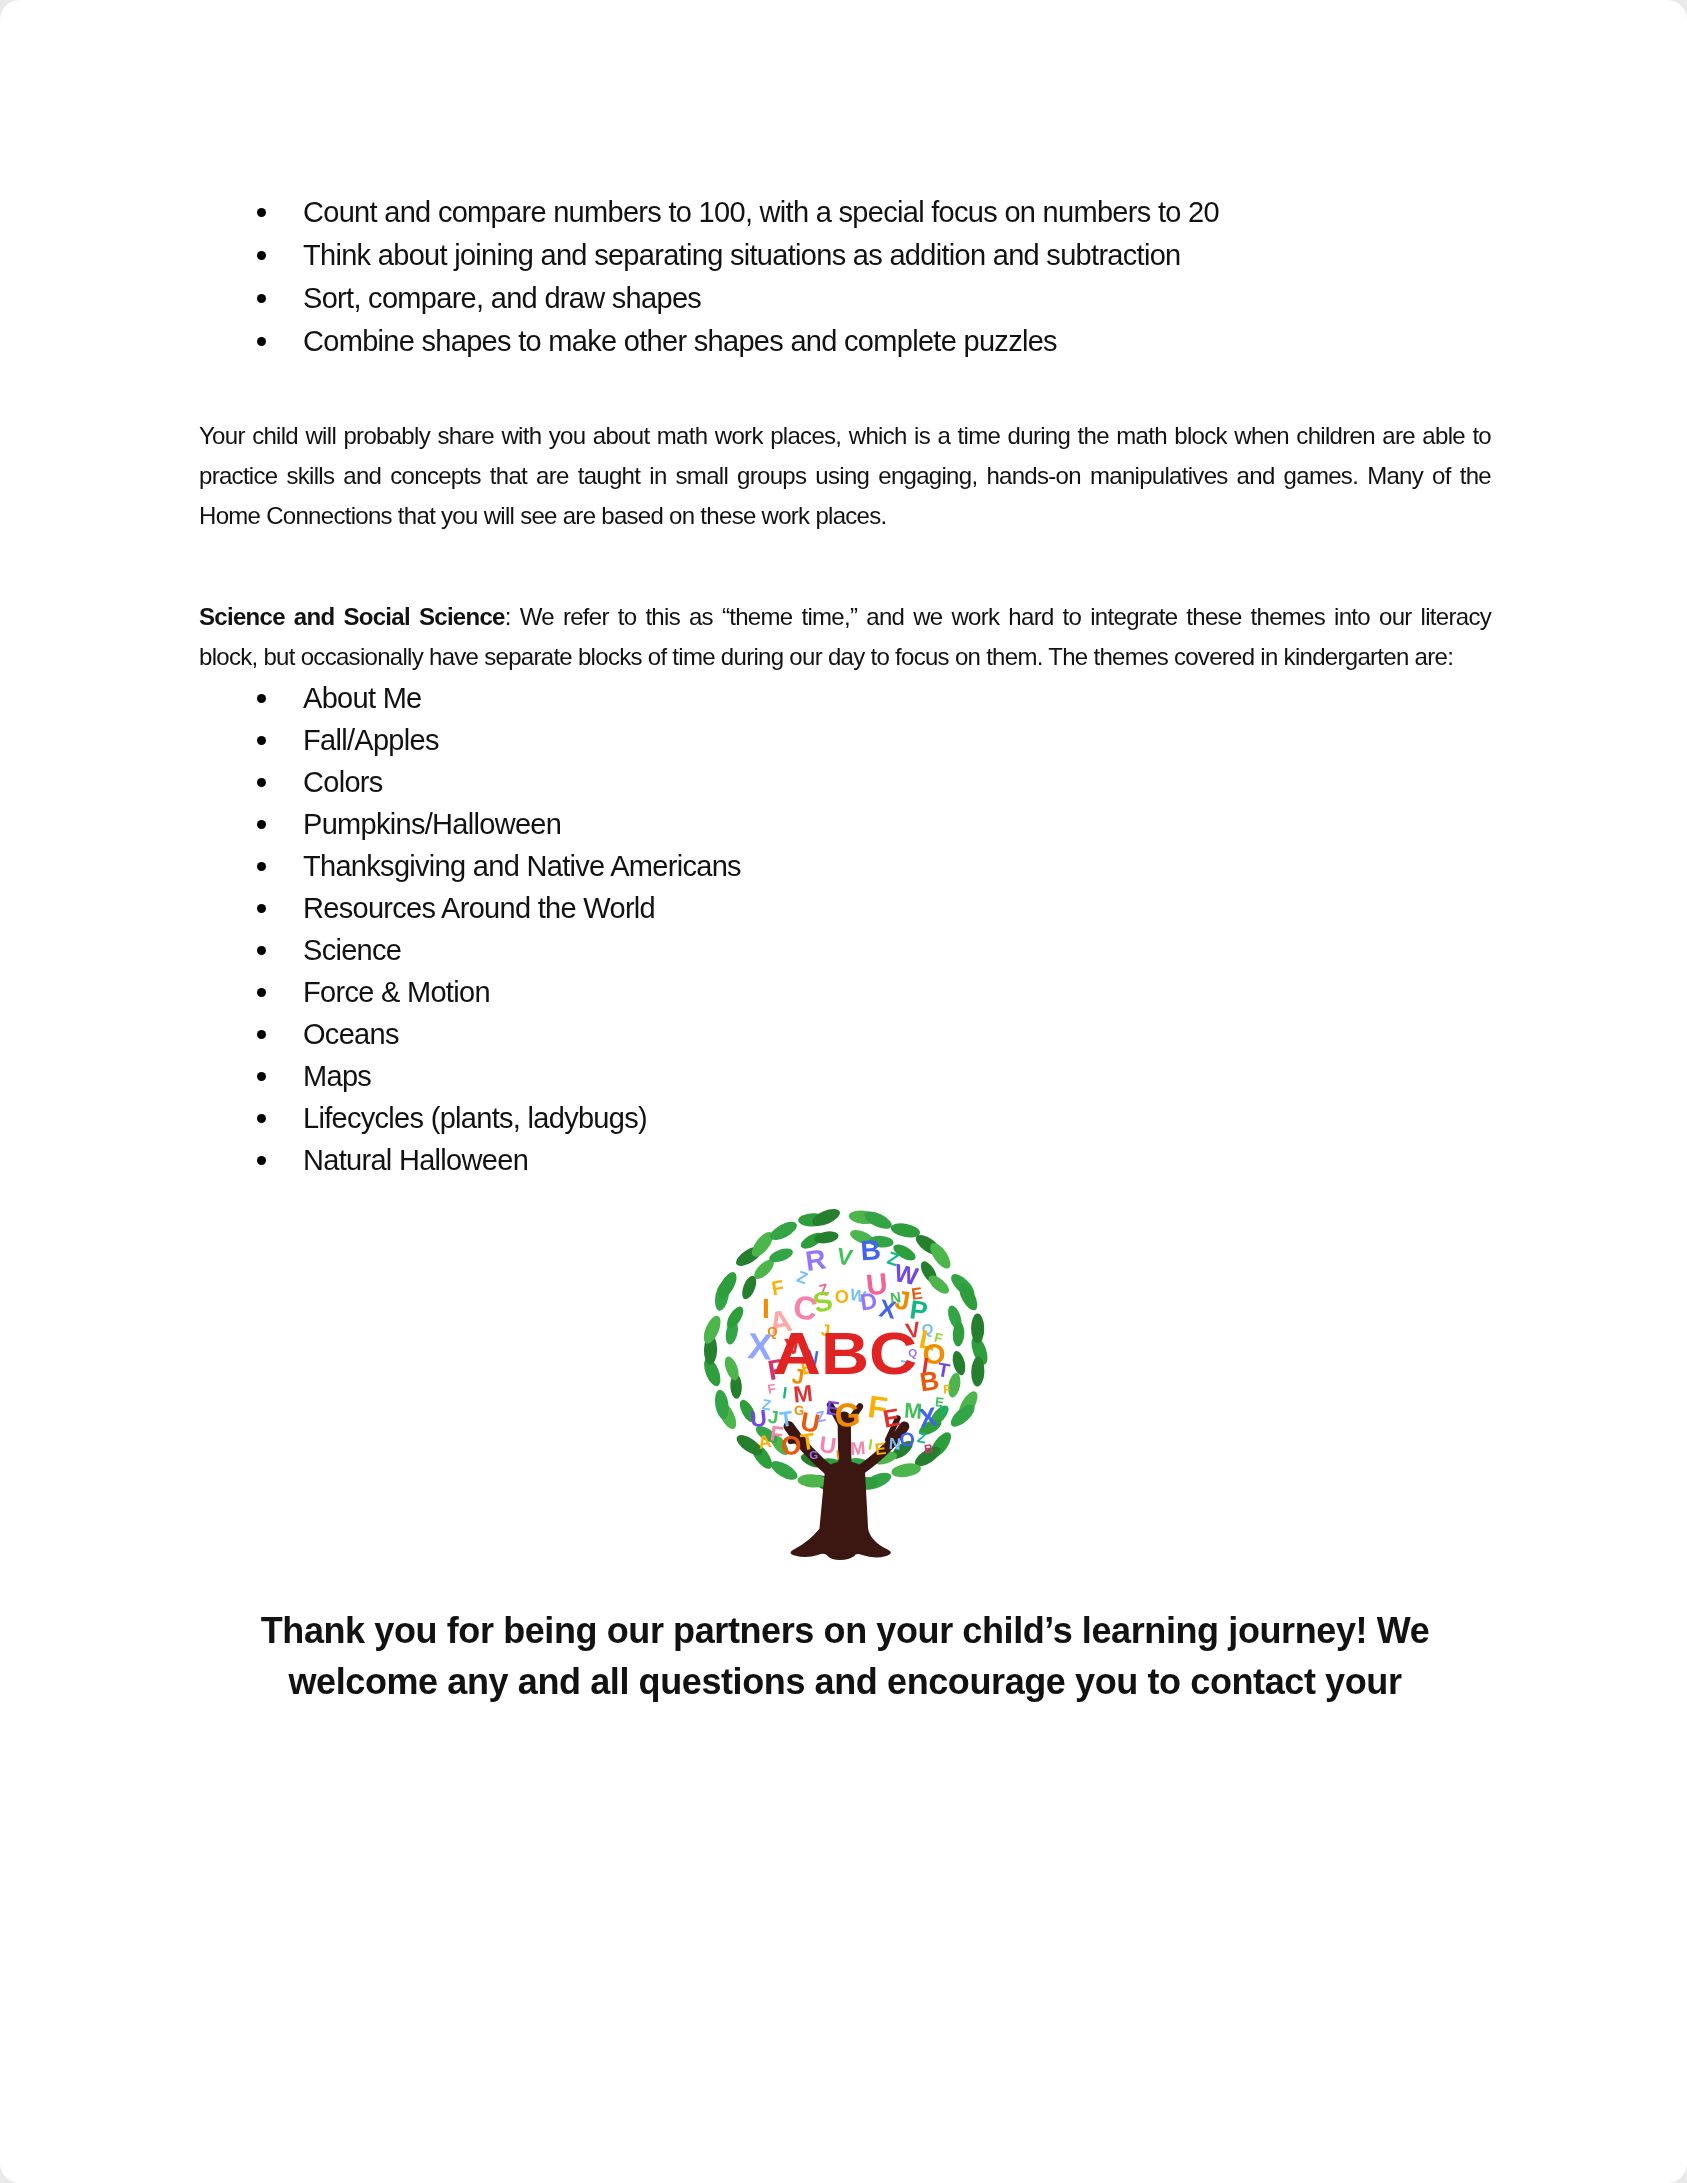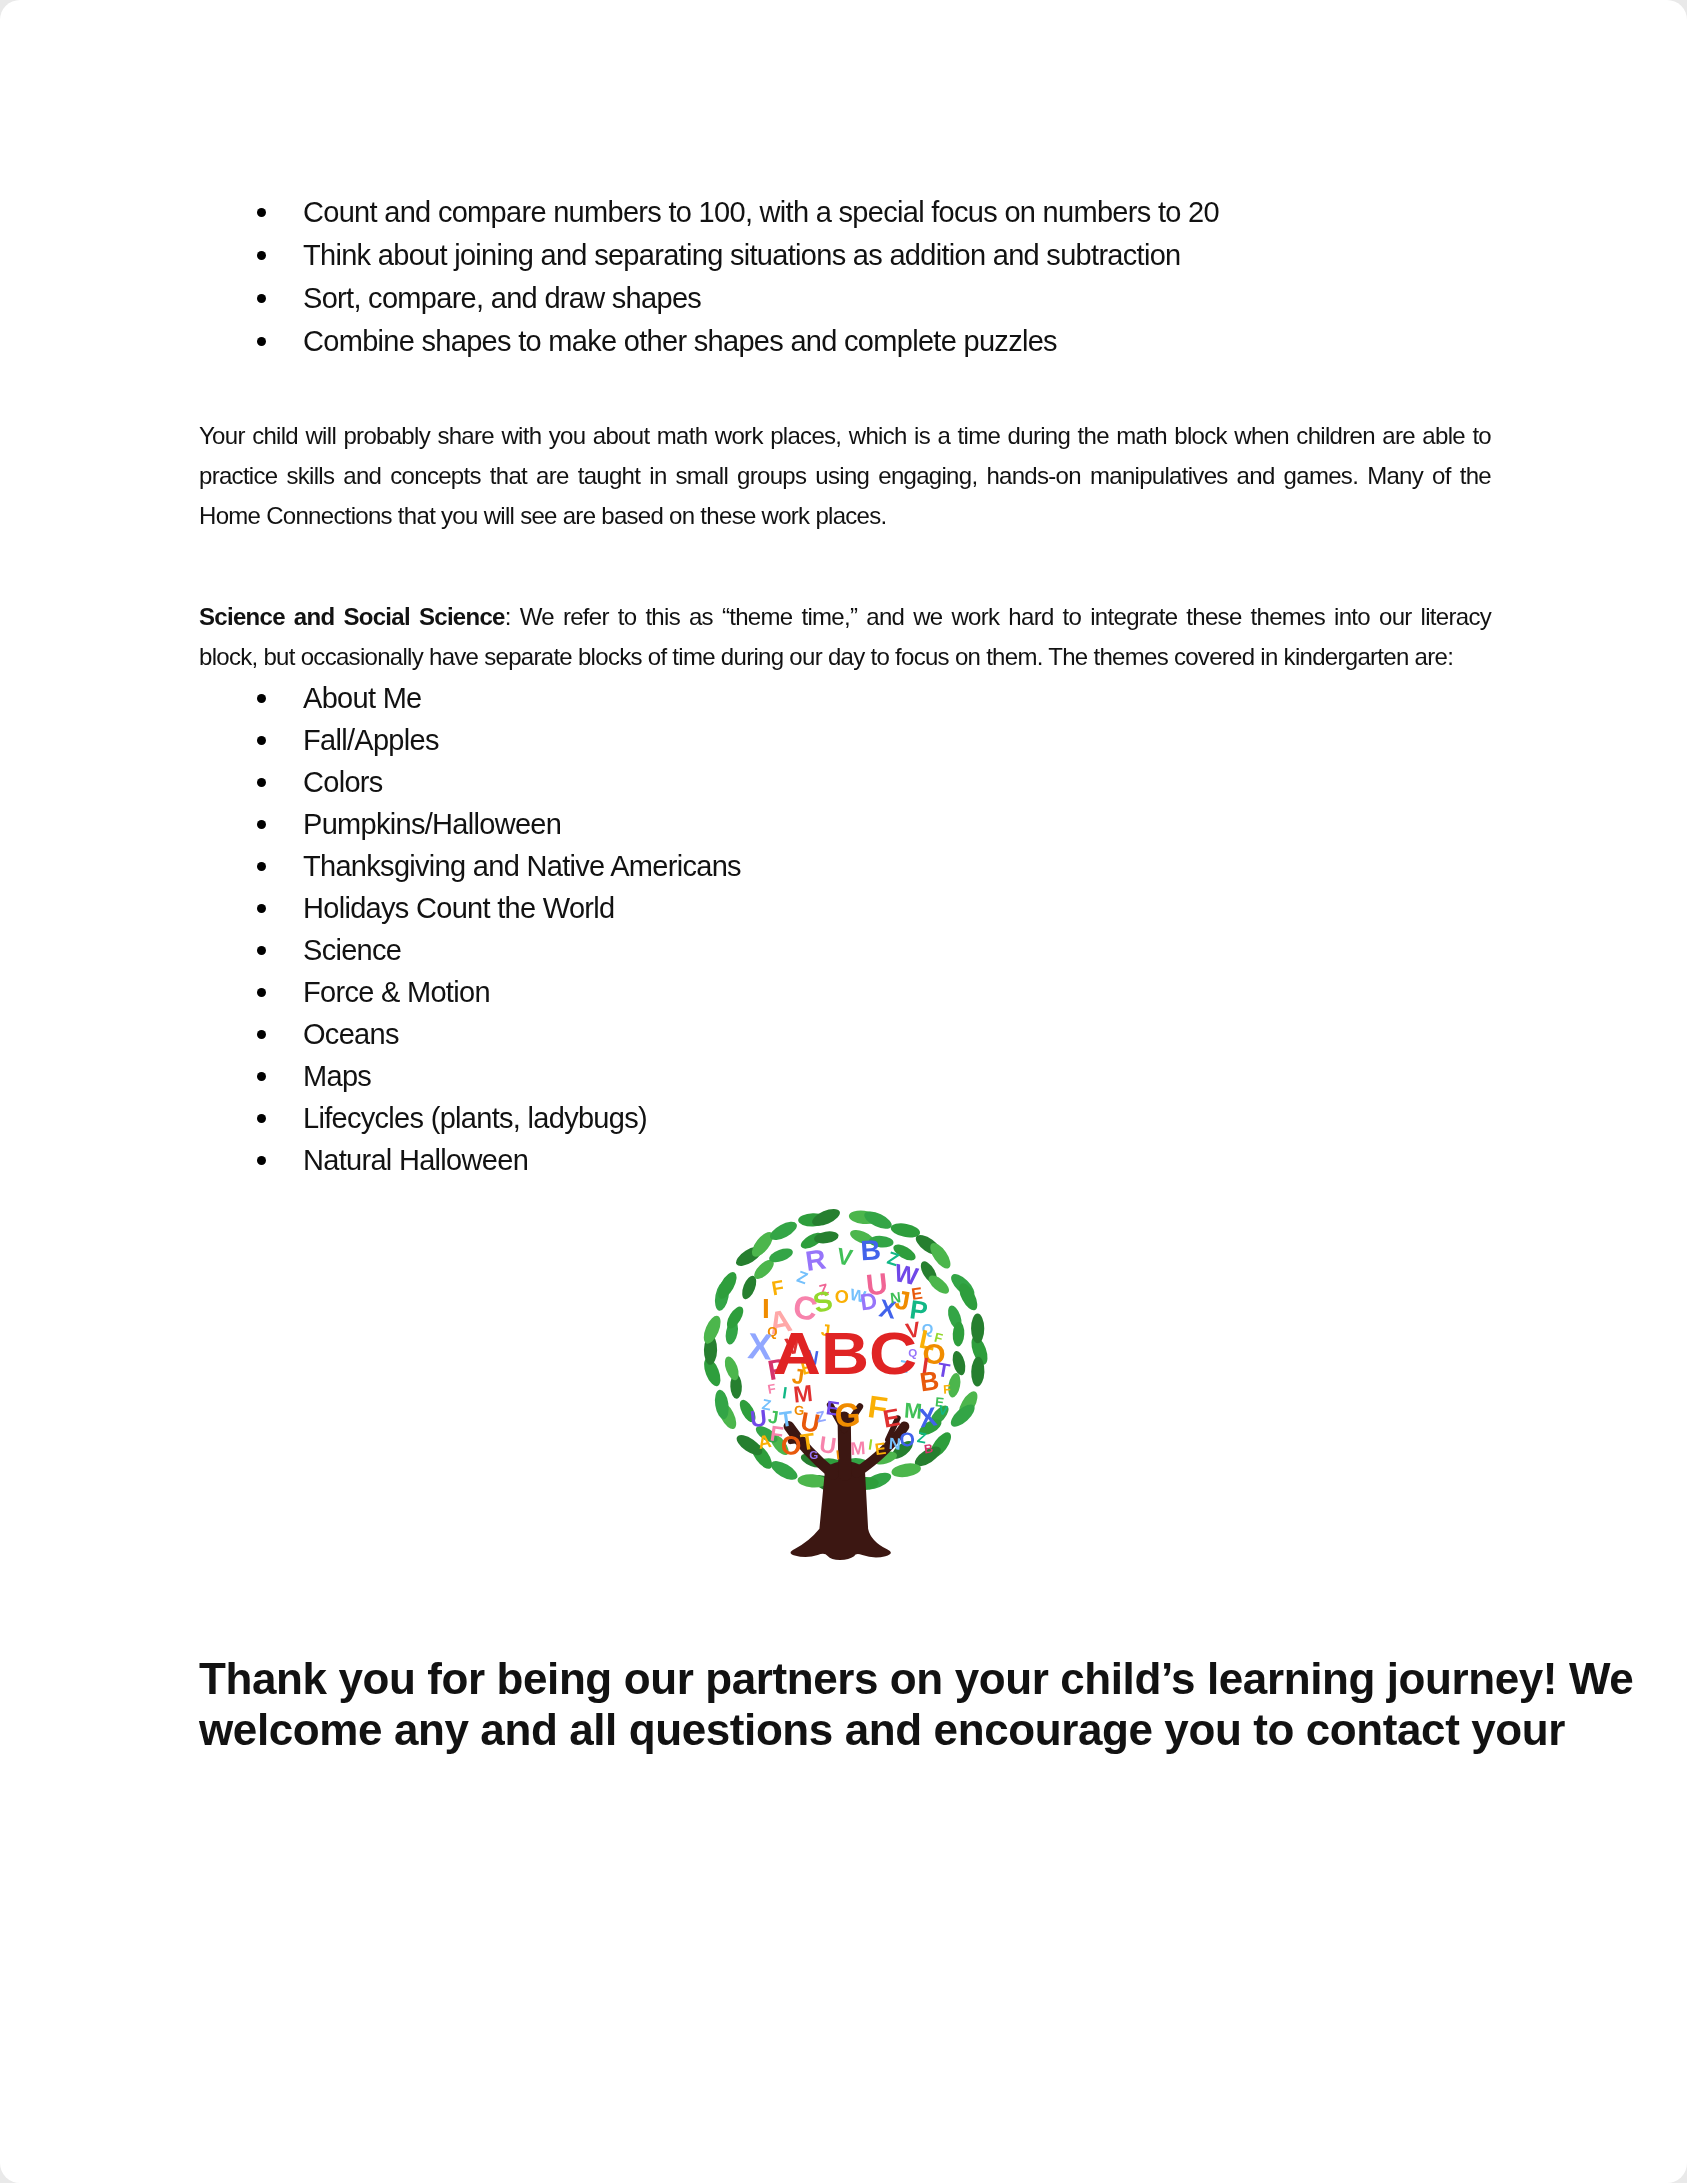--- a/index.html
+++ b/index.html
@@ -14,21 +14,21 @@
   .dot{flex:none;width:9px;height:9px;border-radius:50%;background:#000;margin:16.5px 37px 0 0;}
   .para{font-size:24px;line-height:40px;letter-spacing:-0.7px;text-align:justify;margin:0;}
   .para-math{margin-top:53px;}
   .para-science{margin-top:61px;}
   .para-science strong{font-weight:bold;}
   .themes{}
   .tree-figure{margin:21.4px auto 0;width:330px;height:363px;}
   .tree-figure svg{display:block;width:330px;height:363px;}
   #abc-text{font-family:"Liberation Sans",sans-serif;font-weight:bold;}
   #letters text{font-family:"Liberation Sans",sans-serif;}
-  .closing{margin-top:88px;text-align:center;font-weight:bold;font-size:44px;line-height:51px;letter-spacing:-0.4px;}
+  .closing{margin-top:40px;text-align:center;font-weight:bold;font-size:36px;line-height:51px;letter-spacing:-0.4px;}
   .closing-line{white-space:nowrap;}
 </style>
 </head>
 <body>
 
 <div class="page">
 
   <ul class="bullet-list math">
       <li class="bullet-item">
         <span class="dot"></span>
@@ -68,21 +68,21 @@
       <li class="bullet-item">
         <span class="dot"></span>
         <span class="bullet-text">Pumpkins/Halloween</span>
       </li>
       <li class="bullet-item">
         <span class="dot"></span>
         <span class="bullet-text">Thanksgiving and Native Americans</span>
       </li>
       <li class="bullet-item">
         <span class="dot"></span>
-        <span class="bullet-text">Holidays Count the World</span>
+        <span class="bullet-text">Resources Around the World</span>
       </li>
       <li class="bullet-item">
         <span class="dot"></span>
         <span class="bullet-text">Science</span>
       </li>
       <li class="bullet-item">
         <span class="dot"></span>
         <span class="bullet-text">Force &amp; Motion</span>
       </li>
       <li class="bullet-item">

